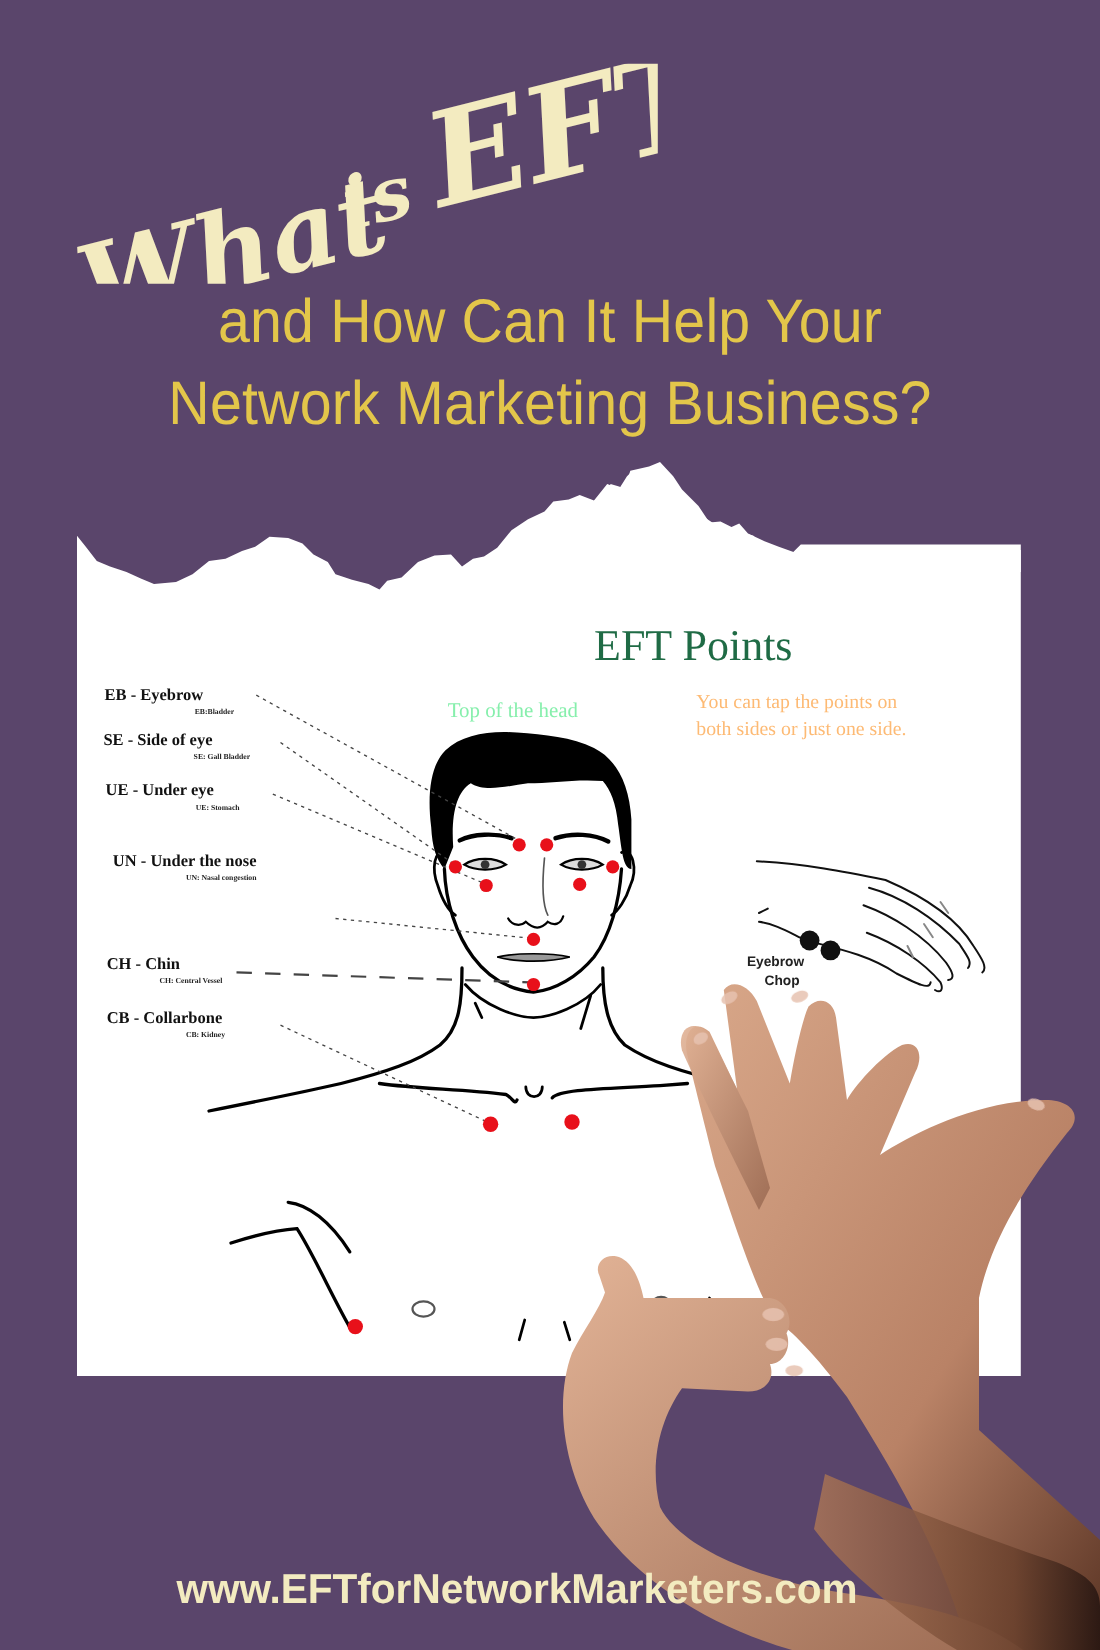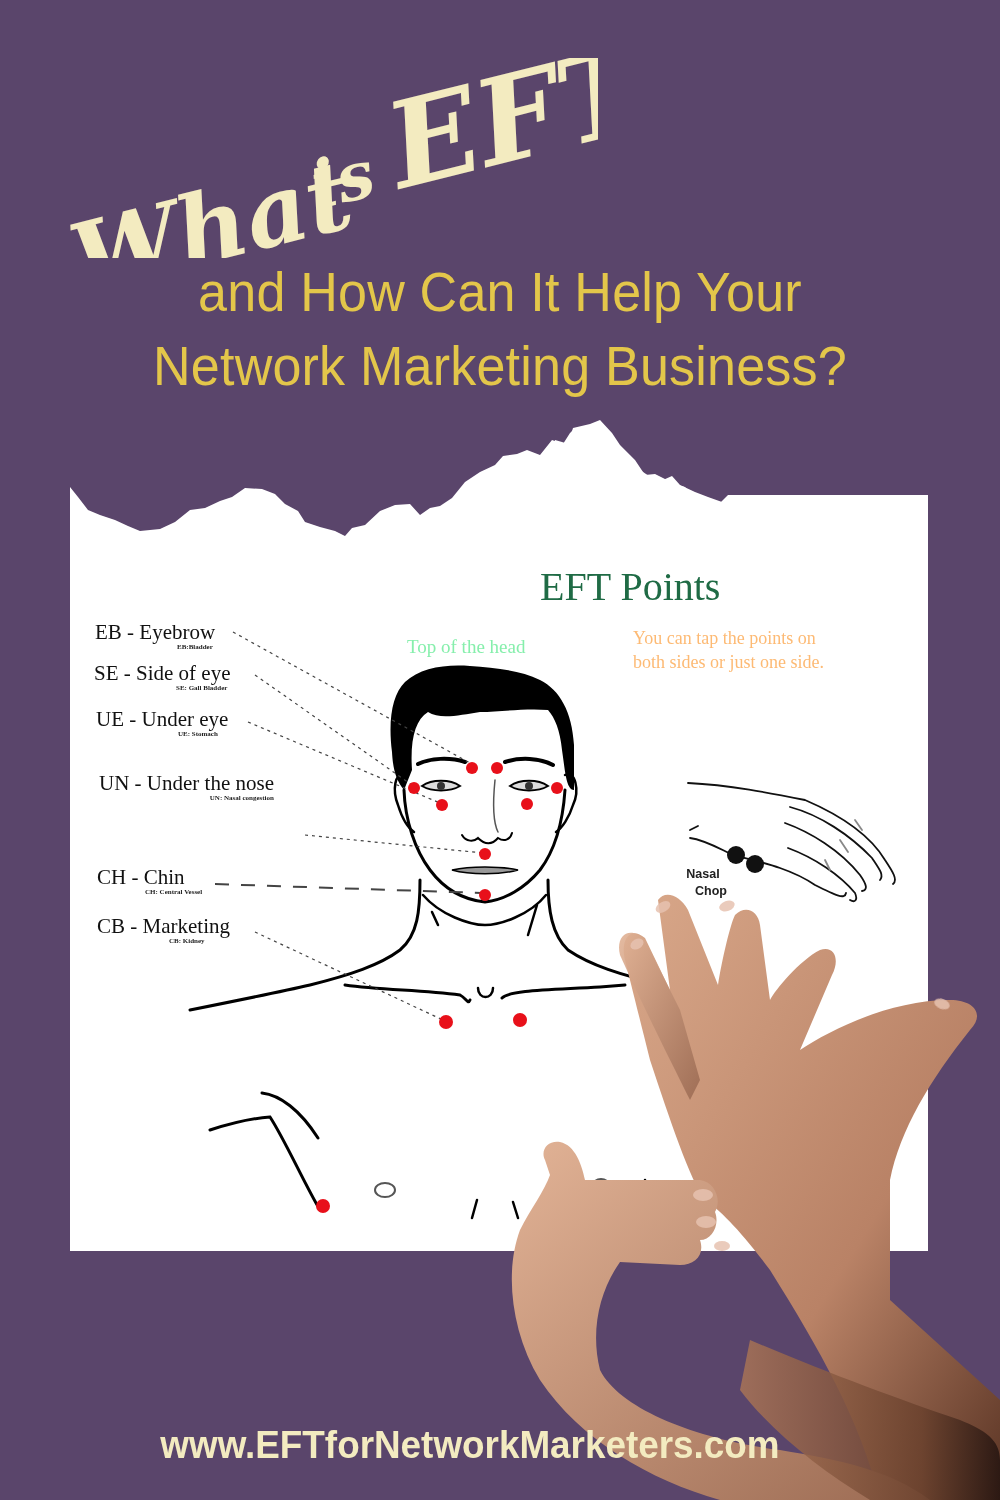--- a/index.html
+++ b/index.html
@@ -27,21 +27,21 @@
     }
     .note {
       position: absolute; left: 633px; top: 626px;
       font-family: "Liberation Serif", serif; font-size: 18px; line-height: 24px; color: #fdba74;
     }
     .top-head {
       position: absolute; left: 407px; top: 636px;
       font-family: "Liberation Serif", serif; font-size: 19px; color: #86efac;
     }
     .pt-label { position: absolute; font-family: "Liberation Serif", serif; color: #111; }
-    .pt-main { font-size: 21px; line-height: 22px; white-space: nowrap; }
+    .pt-main { font-size: 15px; line-height: 22px; white-space: nowrap; font-weight: bold; }
     .pt-sub { font-size: 7px; line-height: 8px; margin-left: 42px; white-space: nowrap; color: #222; font-weight: bold; padding-left: 40px; }
     .karate {
       position: absolute; left: 679px; top: 866px;
       font-family: "Liberation Sans", sans-serif; font-weight: bold;
       font-size: 12.5px; line-height: 17px; color: #222; text-align: center;
     }
     .karate div:last-child { margin-left: 16px; text-align: left; }
     .footer-url {
       position: absolute; left: 0; top: 1424px; width: 940px;
       text-align: center; color: #f3ebc0; font-weight: bold;
@@ -216,22 +216,22 @@
 </div>
 <div class="pt-label" style="left:99px;top:772px;text-align:right;">
   <div class="pt-main">UN - Under the nose</div>
   <div class="pt-sub" style="margin-left:30px;">UN: Nasal congestion</div>
 </div>
 <div class="pt-label" style="left:97px;top:866px;">
   <div class="pt-main">CH - Chin</div>
   <div class="pt-sub" style="margin-left:8px;">CH: Central Vessel</div>
 </div>
 <div class="pt-label" style="left:97px;top:915px;">
-  <div class="pt-main">CB - Marketing</div>
+  <div class="pt-main">CB - Collarbone</div>
   <div class="pt-sub" style="margin-left:32px;font-family:Liberation Serif, serif;">CB: Kidney</div>
 </div>
 
 <div class="karate">
-  <div>Nasal</div>
+  <div>Eyebrow</div>
   <div>Chop</div>
 </div>
 
 <div class="footer-url">www.EFTforNetworkMarketers.com</div>
 
 </body></html>

